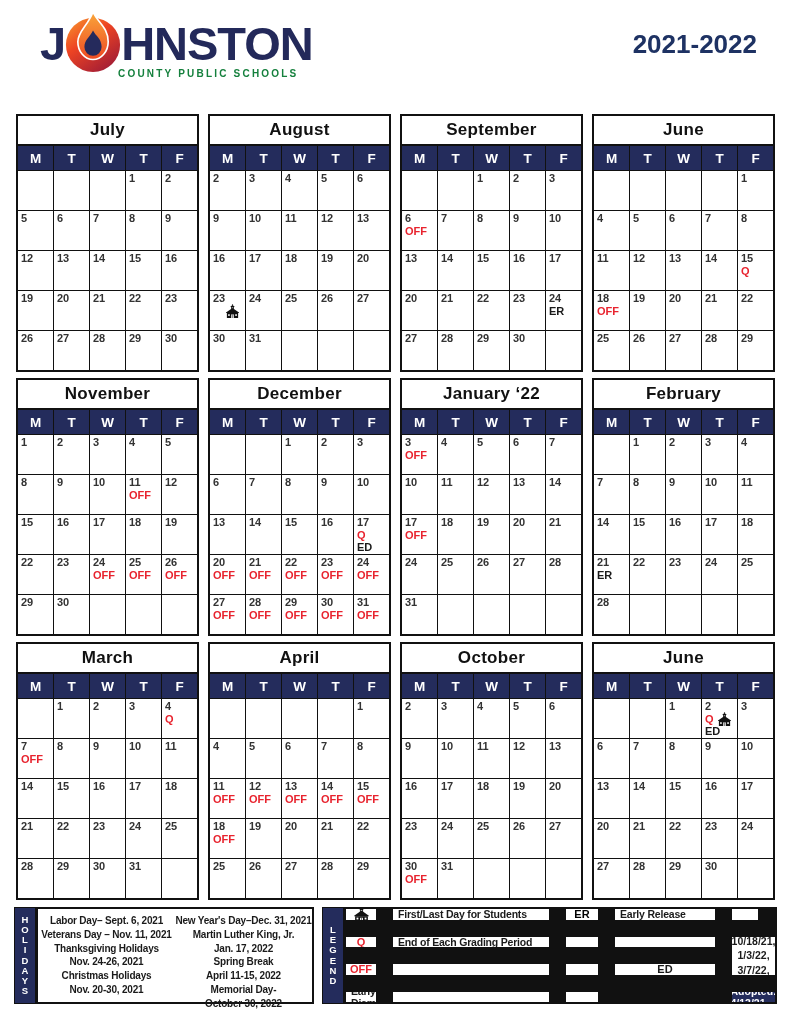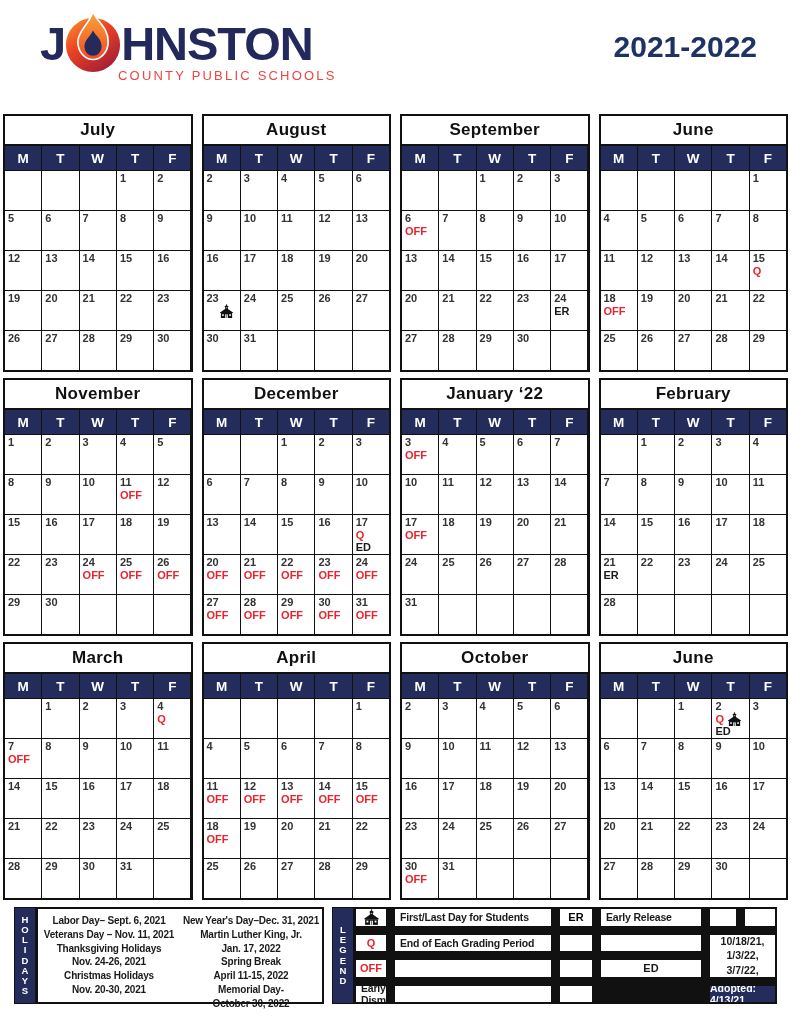--- a/index.html
+++ b/index.html
@@ -7,28 +7,28 @@
   html,body { background:#ffffff; }
   body { font-family:"Liberation Sans", sans-serif; width:791px; }
   .page { width:791px; height:1024px; background:#fff; overflow:hidden; position:relative; }
 
   
   .header { display:flex; justify-content:space-between; align-items:flex-start; padding:10px 34px 0 40px; height:110px; }
   .logo { color:#23295a; }
   .logo-row { display:flex; align-items:center; }
   .logo-j, .logo-rest { font-size:47px; font-weight:700; letter-spacing:-1px; color:#23295a; line-height:1; }
   .logo-row svg { margin:0 -5px; position:relative; top:-2px; }
-  .logo-sub { font-size:13px; font-weight:400; letter-spacing:2.2px; color:#ef4444; margin-top:-8px; padding-left:78px; }
+  .logo-sub { font-size:10px; font-weight:700; letter-spacing:2.2px; color:#15803d; margin-top:-8px; padding-left:78px; }
   .title-block { text-align:center; margin-top:18px; color:#1e3263; }
-  .title-line1 { font-size:30px; font-weight:700; line-height:1.25; }
+  .title-line1 { font-size:26px; font-weight:700; line-height:1.25; }
   .title-line2 { font-size:21px; font-weight:700; line-height:1.25; }
 
   
   .cal-grid { display:grid; grid-template-columns:repeat(4,1fr); grid-template-rows:repeat(3,258px);
-              column-gap:9px; row-gap:6px; padding:0 3px; margin-top:4px; }
+              column-gap:9px; row-gap:6px; padding:0 16px; margin-top:4px; }
   .month { border:2px solid #111; display:flex; flex-direction:column; background:#fff; }
   .m-title { height:28px; display:flex; align-items:center; justify-content:center;
              font-size:17px; font-weight:700; color:#111; letter-spacing:0.3px; }
   .m-grid { flex:1; display:grid; grid-template-columns:repeat(5,1fr); grid-template-rows:24px repeat(5,1fr);
             gap:1px; background:#111; border-top:2px solid #111; }
   .dow { background:#242c5c; color:#fff; font-size:13.5px; font-weight:700;
          display:flex; align-items:center; justify-content:center; }
   .day { background:#fff; position:relative; padding:1px 1px 0 3px; }
   .dnum { font-size:11px; font-weight:700; color:#333; line-height:1.15; }
   .tag { font-size:11px; font-weight:700; line-height:1.12; }
@@ -37,21 +37,21 @@
   
   .bottom { display:flex; gap:8px; padding:0 14px; margin-top:7px; align-items:stretch; height:97px; }
   .vtab { width:22px; background:#242c5c; border:1px solid #111; color:#fff;
           display:flex; flex-direction:column; align-items:center; justify-content:center;
           font-size:9.5px; font-weight:700; line-height:1.06; }
   .holidays-panel { display:flex; width:310px; }
   .holidays-box { flex:1; border:2px solid #111; display:flex; padding-top:5px; }
   .hol-col { width:50%; text-align:center; font-size:10px; font-weight:700; color:#1a1a1a; line-height:1.38; letter-spacing:-0.2px; }
   .legend-panel { display:flex; flex:1; }
   .legend-table { flex:1; display:grid; grid-template-columns:30px 156px 32px 100px 26px 1fr;
-                  grid-auto-rows:1fr; gap:9px; background:#111; border:2px solid #111; }
+                  grid-auto-rows:1fr; gap:17px; background:#111; border:2px solid #111; }
   .lcell { background:#fff; display:flex; align-items:center; overflow:hidden; }
   .lcell.sym { justify-content:center; font-size:11px; font-weight:700; }
   .lcell.desc { padding-left:5px; font-size:10.5px; font-weight:700; color:#1a1a1a; letter-spacing:-0.2px; }
   .lcell.inclement { grid-column:5/7; grid-row:2/4; flex-direction:column; justify-content:center;
                      text-align:center; font-size:10.5px; font-weight:700; color:#1a1a1a; line-height:1.35; }
   .lcell.adopted { grid-column:5/7; background:#242c5c; color:#fff; justify-content:center;
                    font-size:10.5px; font-weight:700; }
 </style>
 </head>
 <body>

